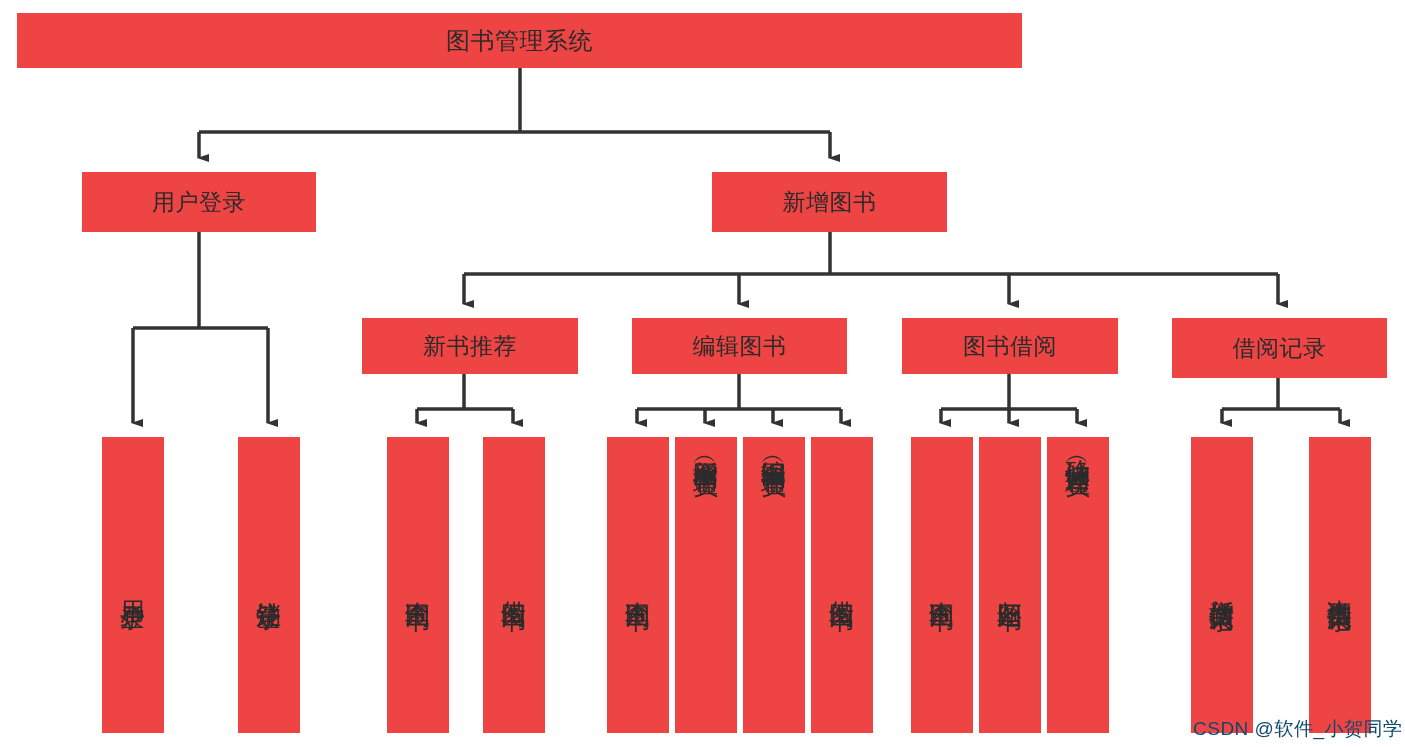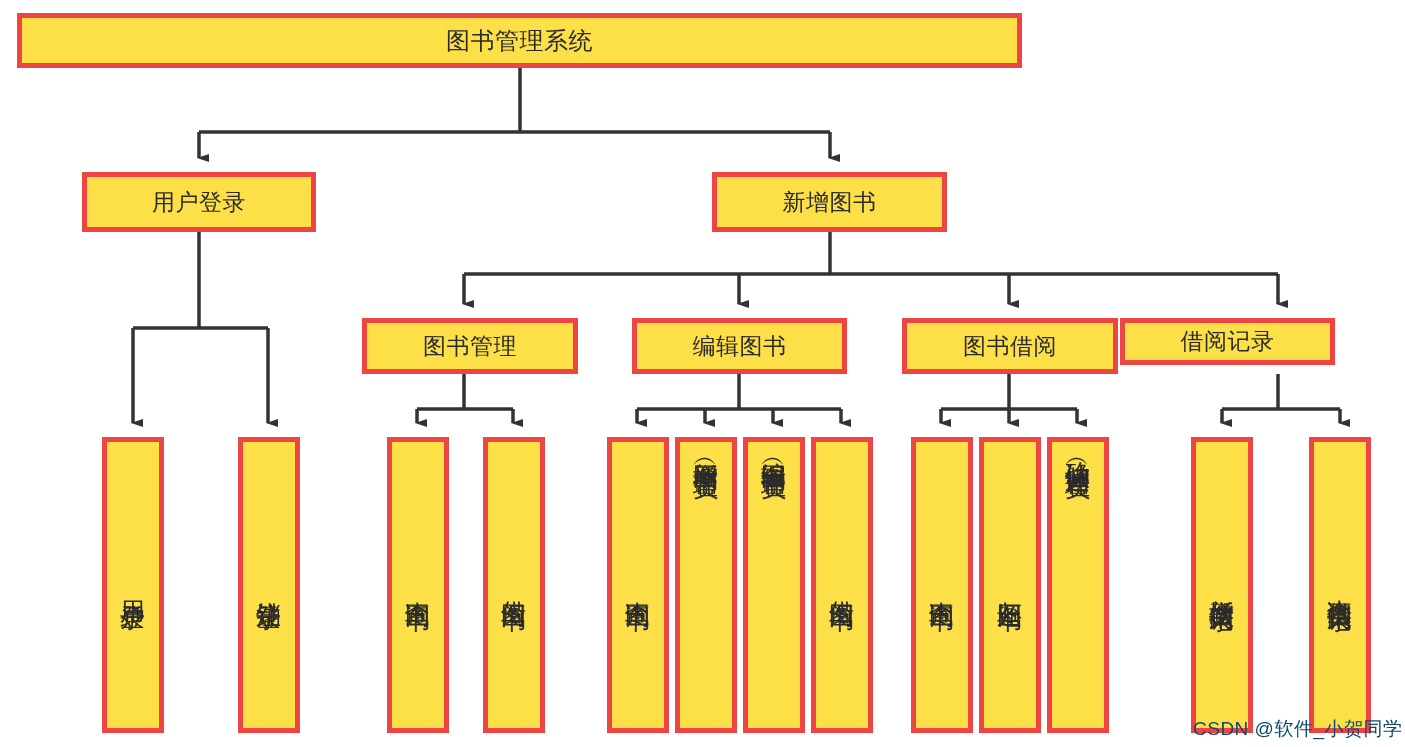--- a/index.html
+++ b/index.html
@@ -22,22 +22,22 @@
     position: absolute;
     left: 0;
     top: 0;
     width: 1405px;
     height: 747px;
     pointer-events: none;
   }
   .node {
     position: absolute;
     box-sizing: border-box;
-    background: #fde047;
-    border: 5px solid #ef4444;
+    background: #ef4444;
+    border: 3px solid #ef4444;
     display: flex;
     align-items: center;
     justify-content: center;
     color: #2b2b2b;
     z-index: 2;
   }
   .node-label {
     display: block;
     text-align: center;
     line-height: 1.0;
@@ -141,32 +141,32 @@
 
   <div class="node horiz" style="left:82px; top:172px; width:234px; height:60px;">
     <span class="node-label">用户登录</span>
   </div>
 
   <div class="node horiz" style="left:712px; top:172px; width:235px; height:60px;">
     <span class="node-label">新增图书</span>
   </div>
 
   <div class="node horiz" style="left:362px; top:318px; width:216px; height:56px;">
-    <span class="node-label">图书管理</span>
+    <span class="node-label">新书推荐</span>
   </div>
 
   <div class="node horiz" style="left:632px; top:318px; width:215px; height:56px;">
     <span class="node-label">编辑图书</span>
   </div>
 
   <div class="node horiz" style="left:902px; top:318px; width:216px; height:56px;">
     <span class="node-label">图书借阅</span>
   </div>
 
-  <div class="node horiz" style="left:1120px; top:318px; width:215px; height:47px;">
+  <div class="node horiz" style="left:1172px; top:318px; width:215px; height:60px;">
     <span class="node-label">借阅记录</span>
   </div>
 
   <div class="node vert centered" style="left:102px; top:437px; width:62px; height:296px;">
     <span class="node-label">用户登录</span>
   </div>
 
   <div class="node vert centered" style="left:238px; top:437px; width:62px; height:296px;">
     <span class="node-label">注销登录</span>
   </div>

